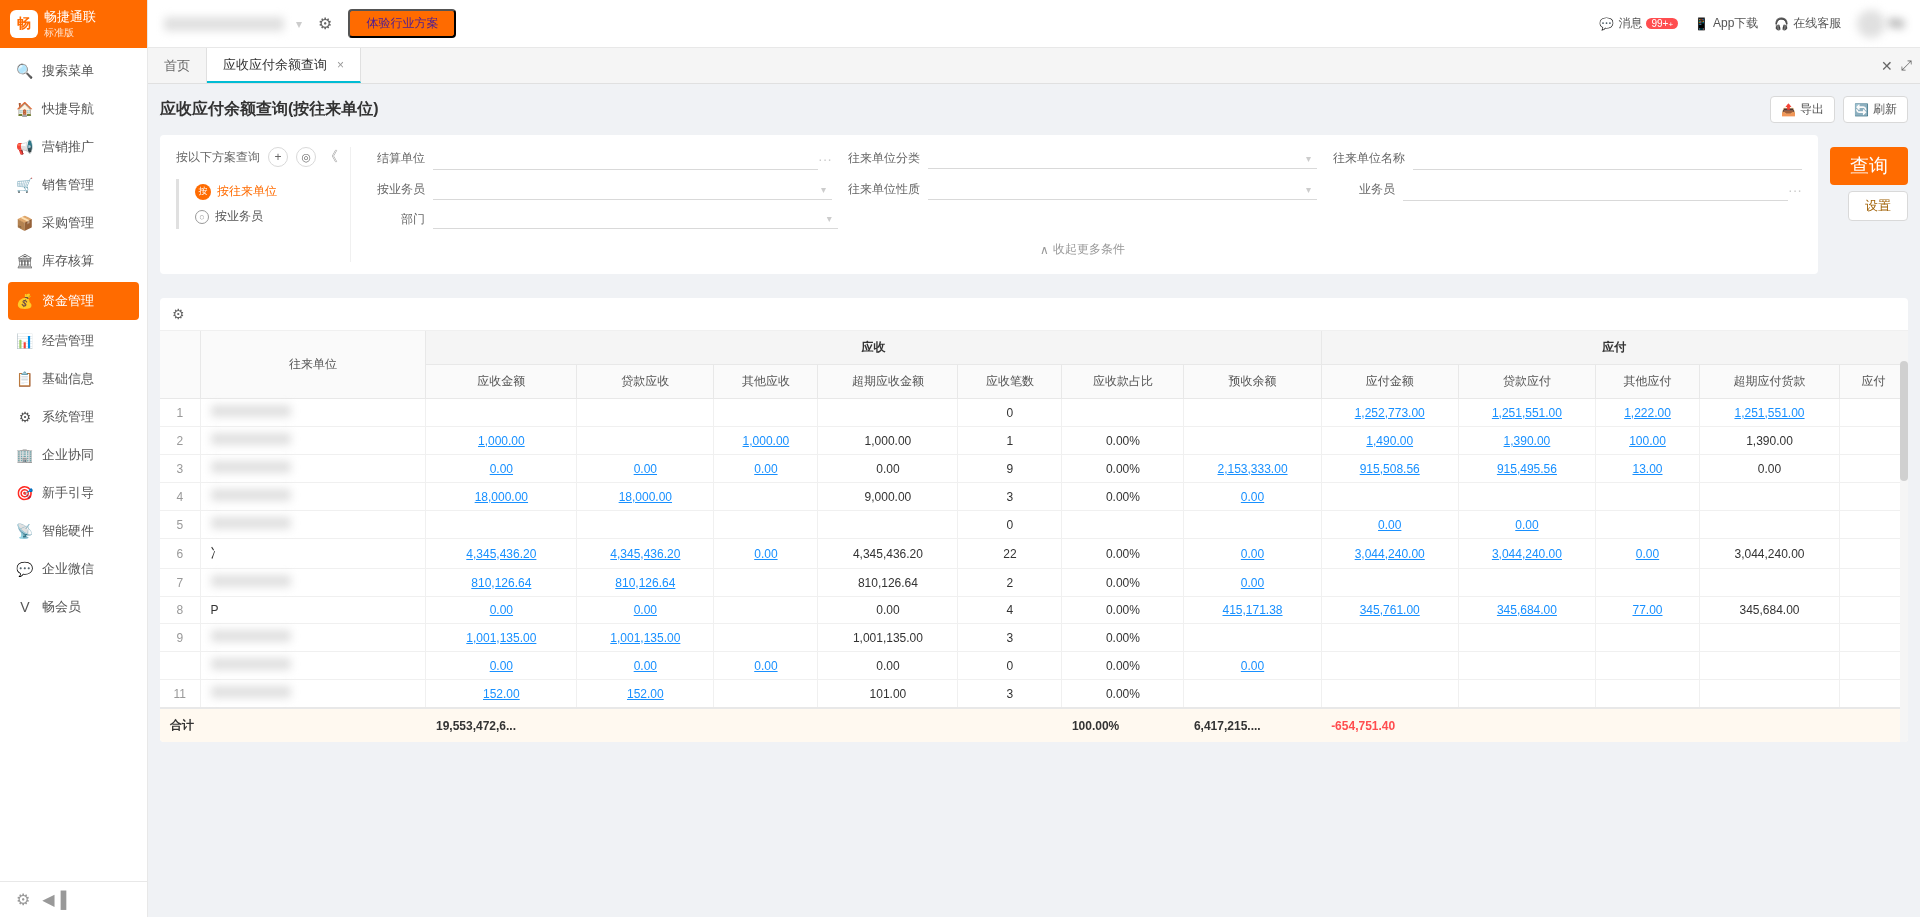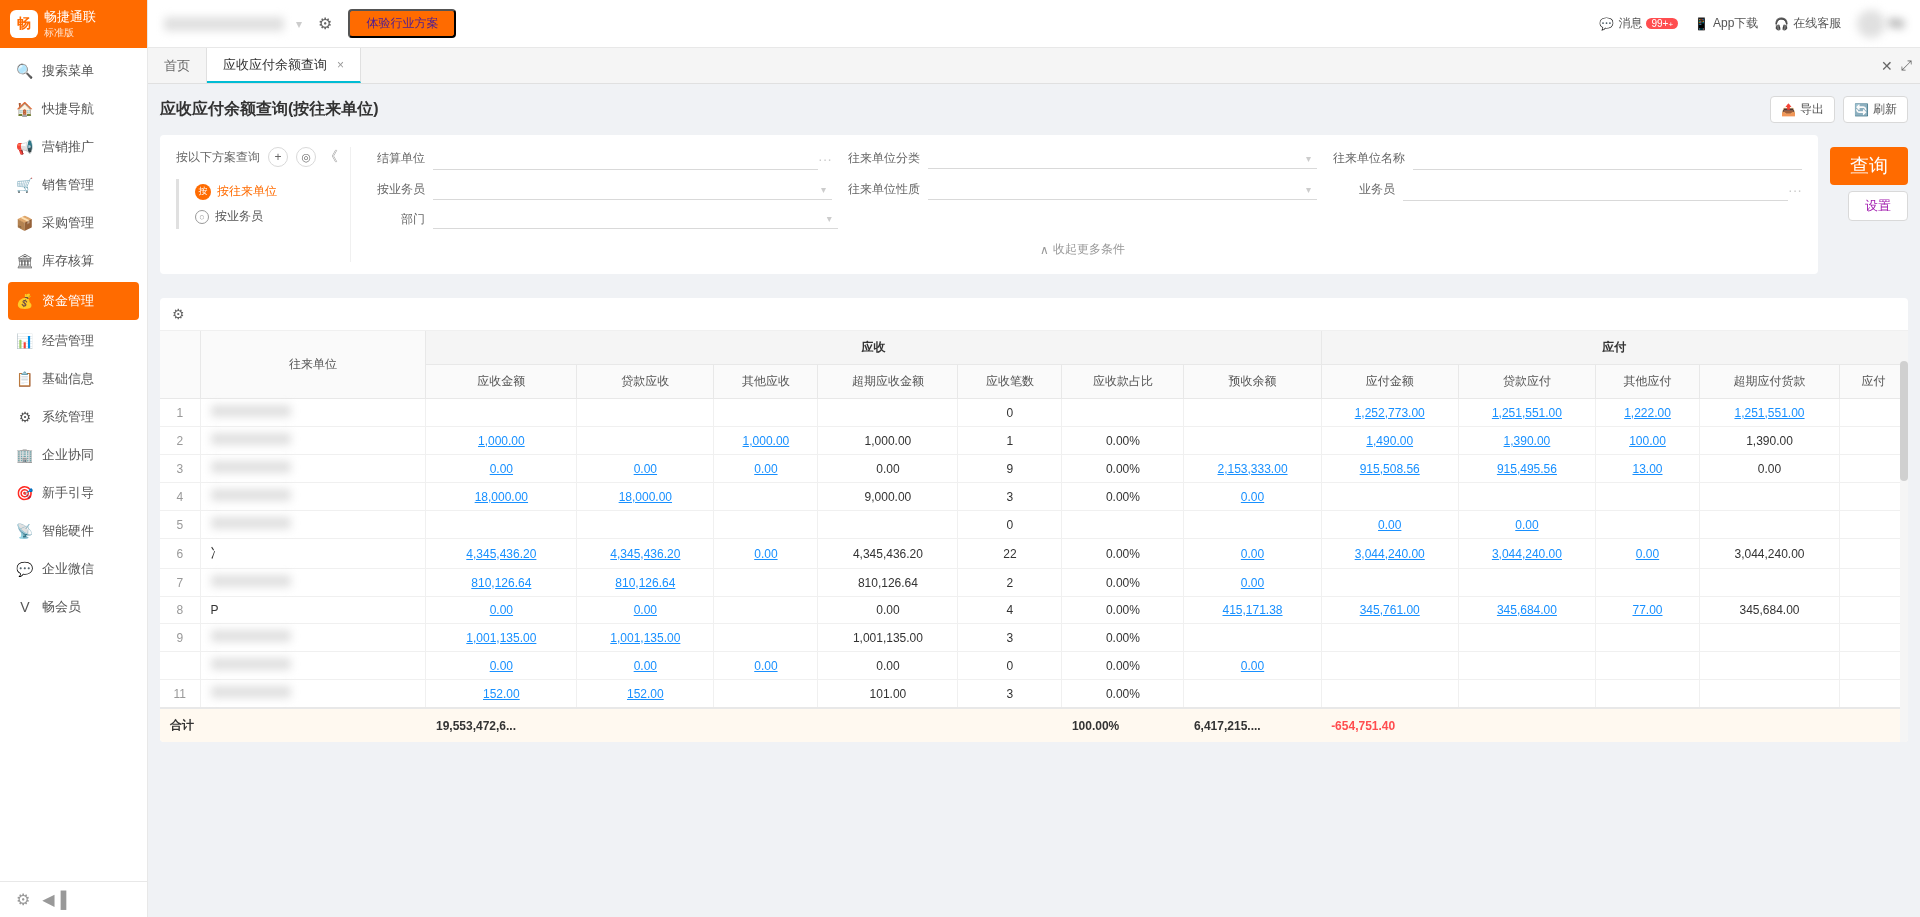--- a/index.html
+++ b/index.html
@@ -166,21 +166,21 @@
     tbody td.link { color: #1890ff; cursor: pointer; text-decoration: underline; }
     .tfoot-row { background: #fff9f0; font-weight: bold; }
     .tfoot-row td { padding: 8px 10px; border-top: 2px solid #e8e8e8; }
 
     
     .query-btn {
       background: #ff6b00; color: #fff; border: none; border-radius: 4px;
       padding: 6px 20px; font-size: 19px; cursor: pointer;
     }
     .set-btn {
-      background: #fff; color: #a21caf; border: 1px solid #d9d9d9; border-radius: 4px;
+      background: #fff; color: #a16207; border: 1px solid #d9d9d9; border-radius: 4px;
       padding: 5px 16px; font-size: 13px; cursor: pointer;
     }
     .query-set-group { display: flex; flex-direction: column; gap: 6px; align-items: flex-end; }
 
     .blurred { filter: blur(4px); user-select: none; }
     .row-num { color: #999; }
 
     .masked { display: inline-block; background: #e0e0e0; border-radius: 2px; height: 12px; }
   </style>
 </head>

